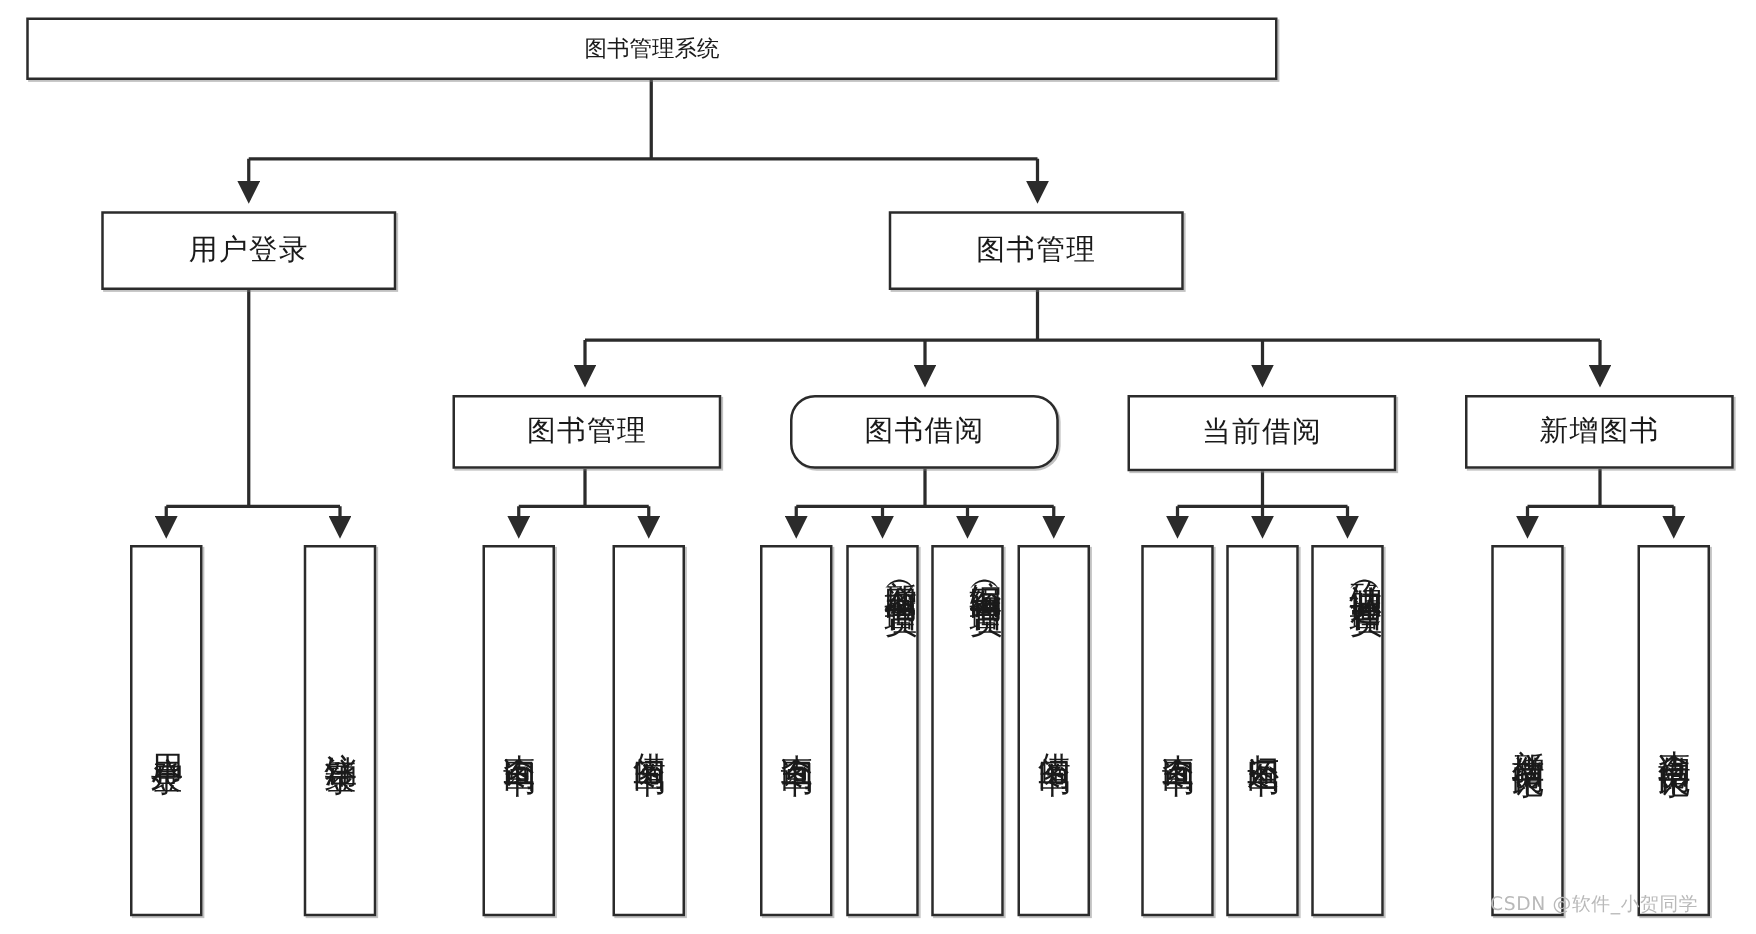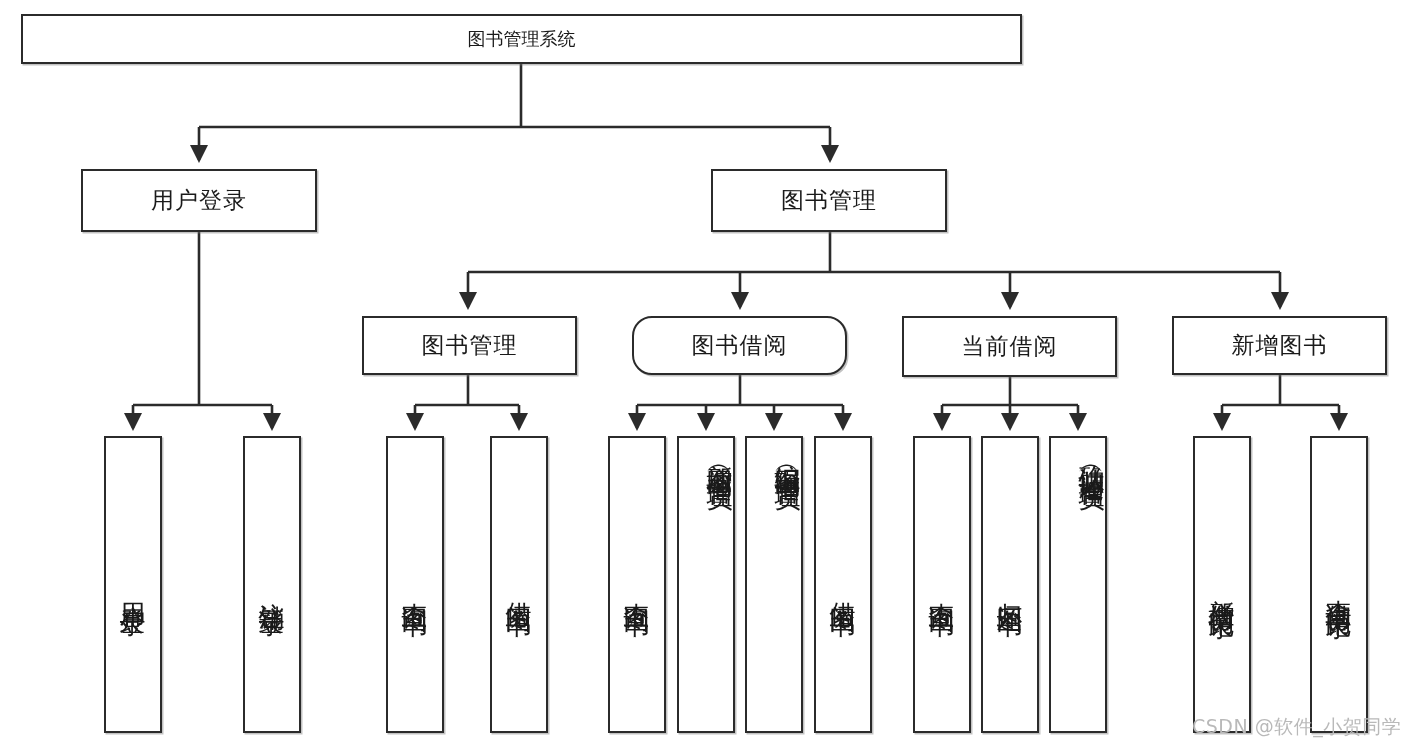--- a/index.html
+++ b/index.html
@@ -58,21 +58,21 @@
     align-items: flex-start;
     justify-content: flex-start;
   }
   .vtext {
     writing-mode: vertical-rl;
     text-orientation: upright;
     white-space: nowrap;
   }
   .watermark {
     position: absolute;
-    font-size: 19px;
+    font-size: 15px;
     color: #b9b9b9;
     letter-spacing: 0.5px;
     white-space: nowrap;
   }
 </style>
 </head>
 <body>
 
 <div id="canvas">
 

